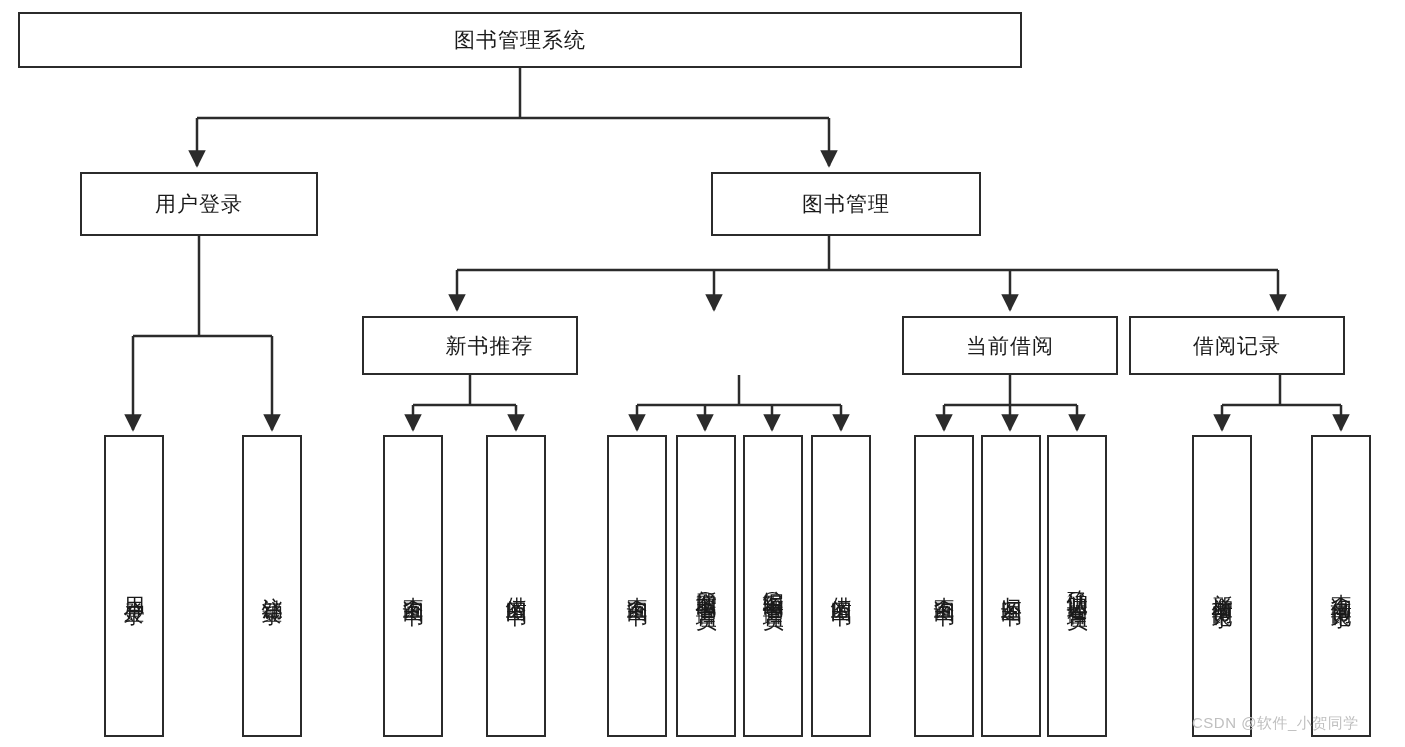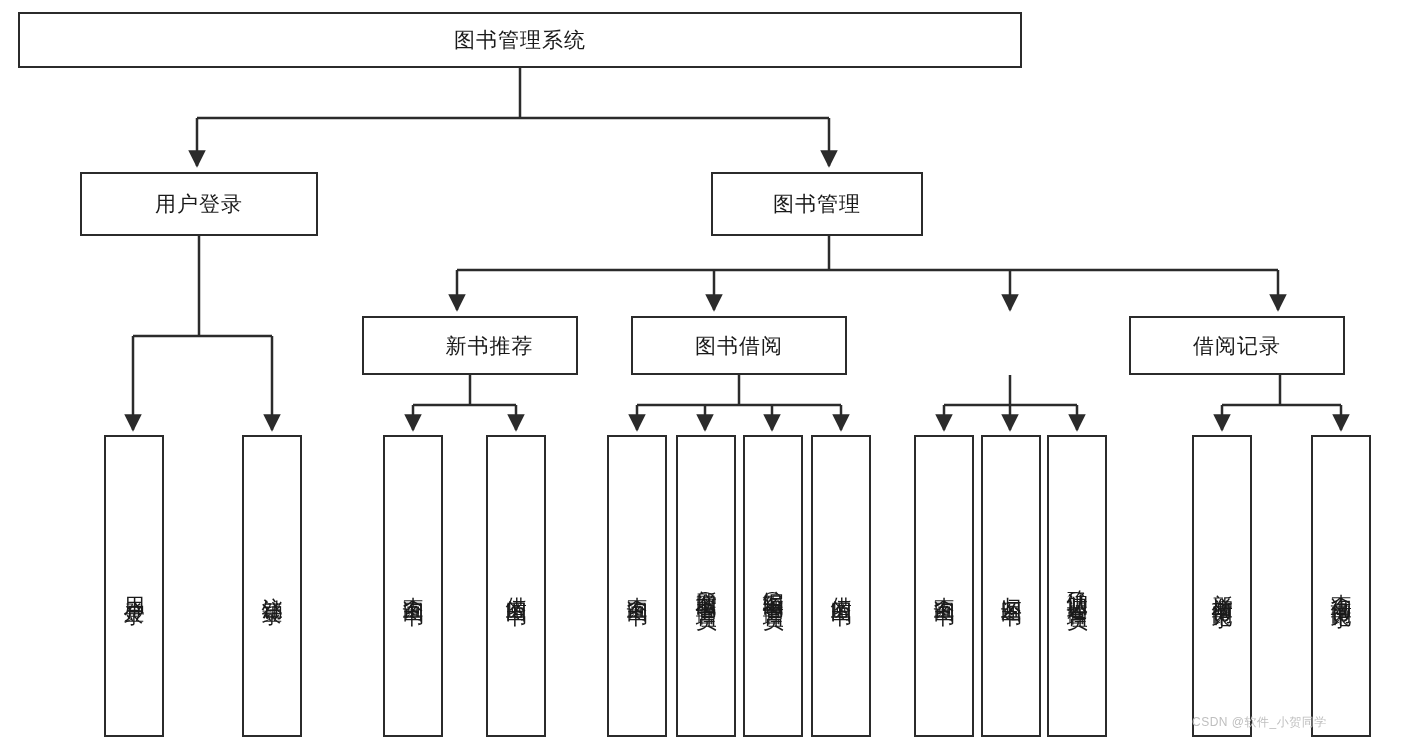--- a/index.html
+++ b/index.html
@@ -52,21 +52,21 @@
   }
   .node.vert .label {
     writing-mode: vertical-rl;
     text-orientation: upright;
     display: block;
     max-height: 100%;
   }
   .watermark {
     position: absolute;
     color: #bfbfbf;
-    font-size: 12px;
+    font-size: 15px;
     letter-spacing: 0.5px;
     white-space: nowrap;
     user-select: none;
     text-align: right;
   }
 </style>
 </head>
 <body>
 
 <div id="canvas">
@@ -121,29 +121,29 @@
     </g>
   </svg>
 
   <div class="node horiz" style="left:18px; top:12px; width:1004px; height:56px;">
     <span class="label">图书管理系统</span>
   </div>
 
   <div class="node horiz" style="left:80px; top:172px; width:238px; height:64px;">
     <span class="label">用户登录</span>
   </div>
-  <div class="node horiz" style="left:711px; top:172px; width:212px; height:64px;">
+  <div class="node horiz" style="left:711px; top:172px; width:270px; height:64px;">
     <span class="label">图书管理</span>
   </div>
 
   <div class="node horiz" style="left:362px; top:316px; width:216px; height:59px;padding-left:39px;">
     <span class="label">新书推荐</span>
   </div>
-  <div class="node horiz" style="left:631px; top:316px; width:216px; height:59px;">
-    <span class="label">图书借阅</span>
+  <div class="node horiz" style="left:902px; top:316px; width:216px; height:59px;">
+    <span class="label">当前借阅</span>
   </div>
   <div class="node horiz" style="left:1129px; top:316px; width:216px; height:59px;">
     <span class="label">借阅记录</span>
   </div>
 
   <div class="node vert" style="left:104px; top:435px; width:60px; height:302px;">
     <span class="label">用户登录</span>
   </div>
   <div class="node vert" style="left:242px; top:435px; width:60px; height:302px;">
     <span class="label">注销登录</span>

